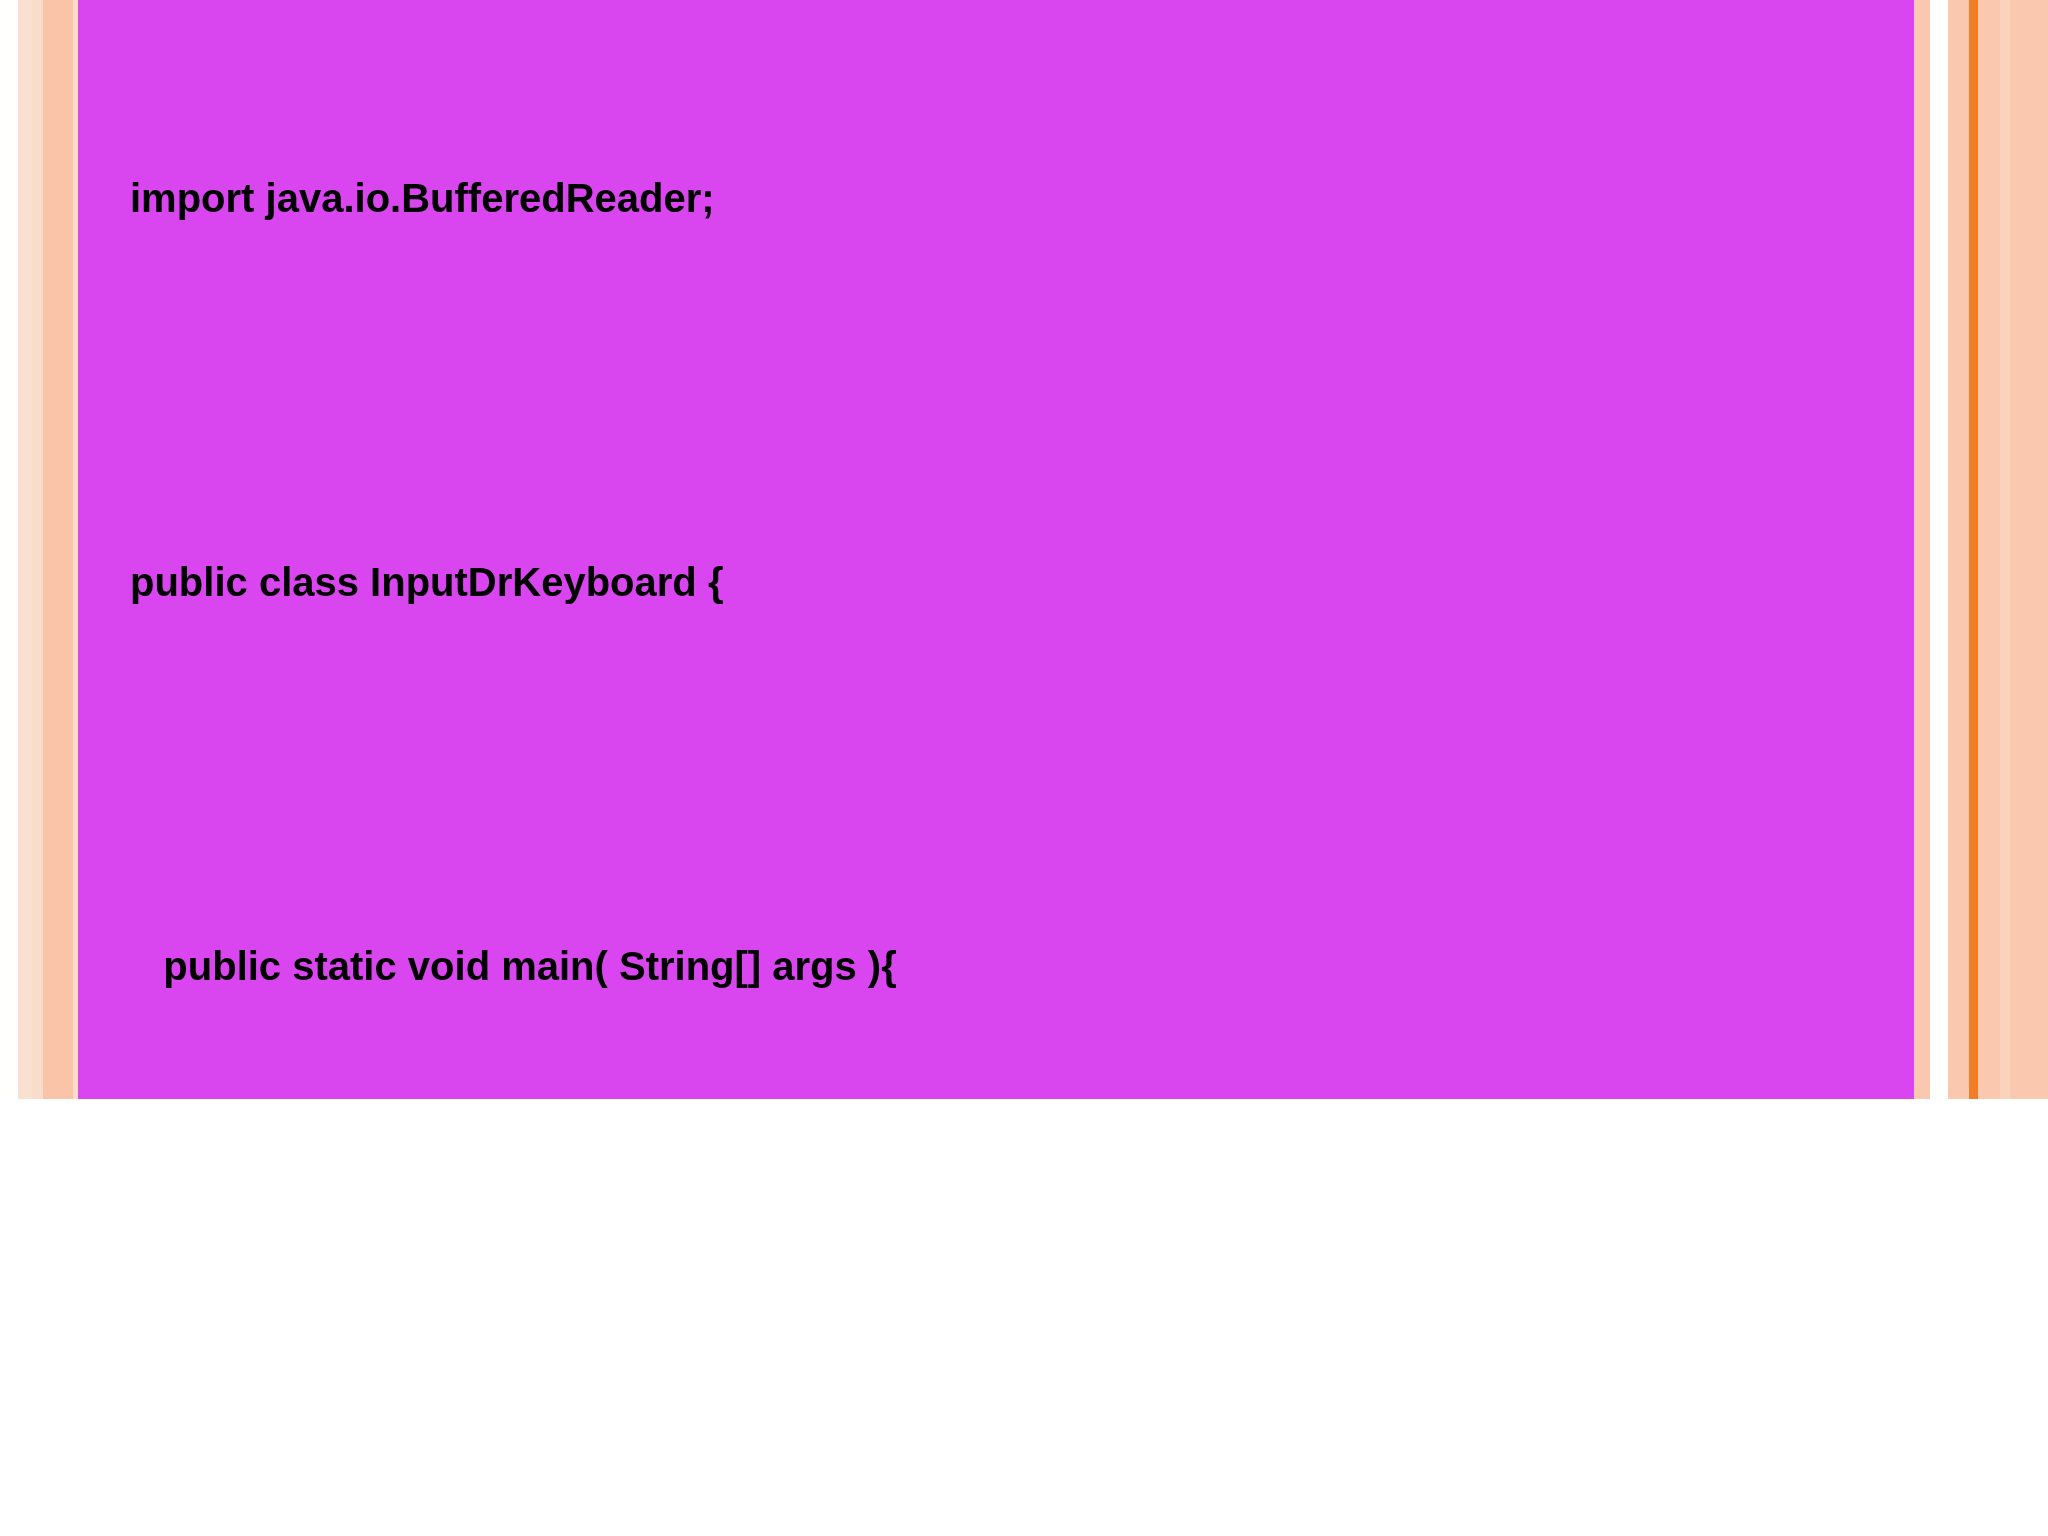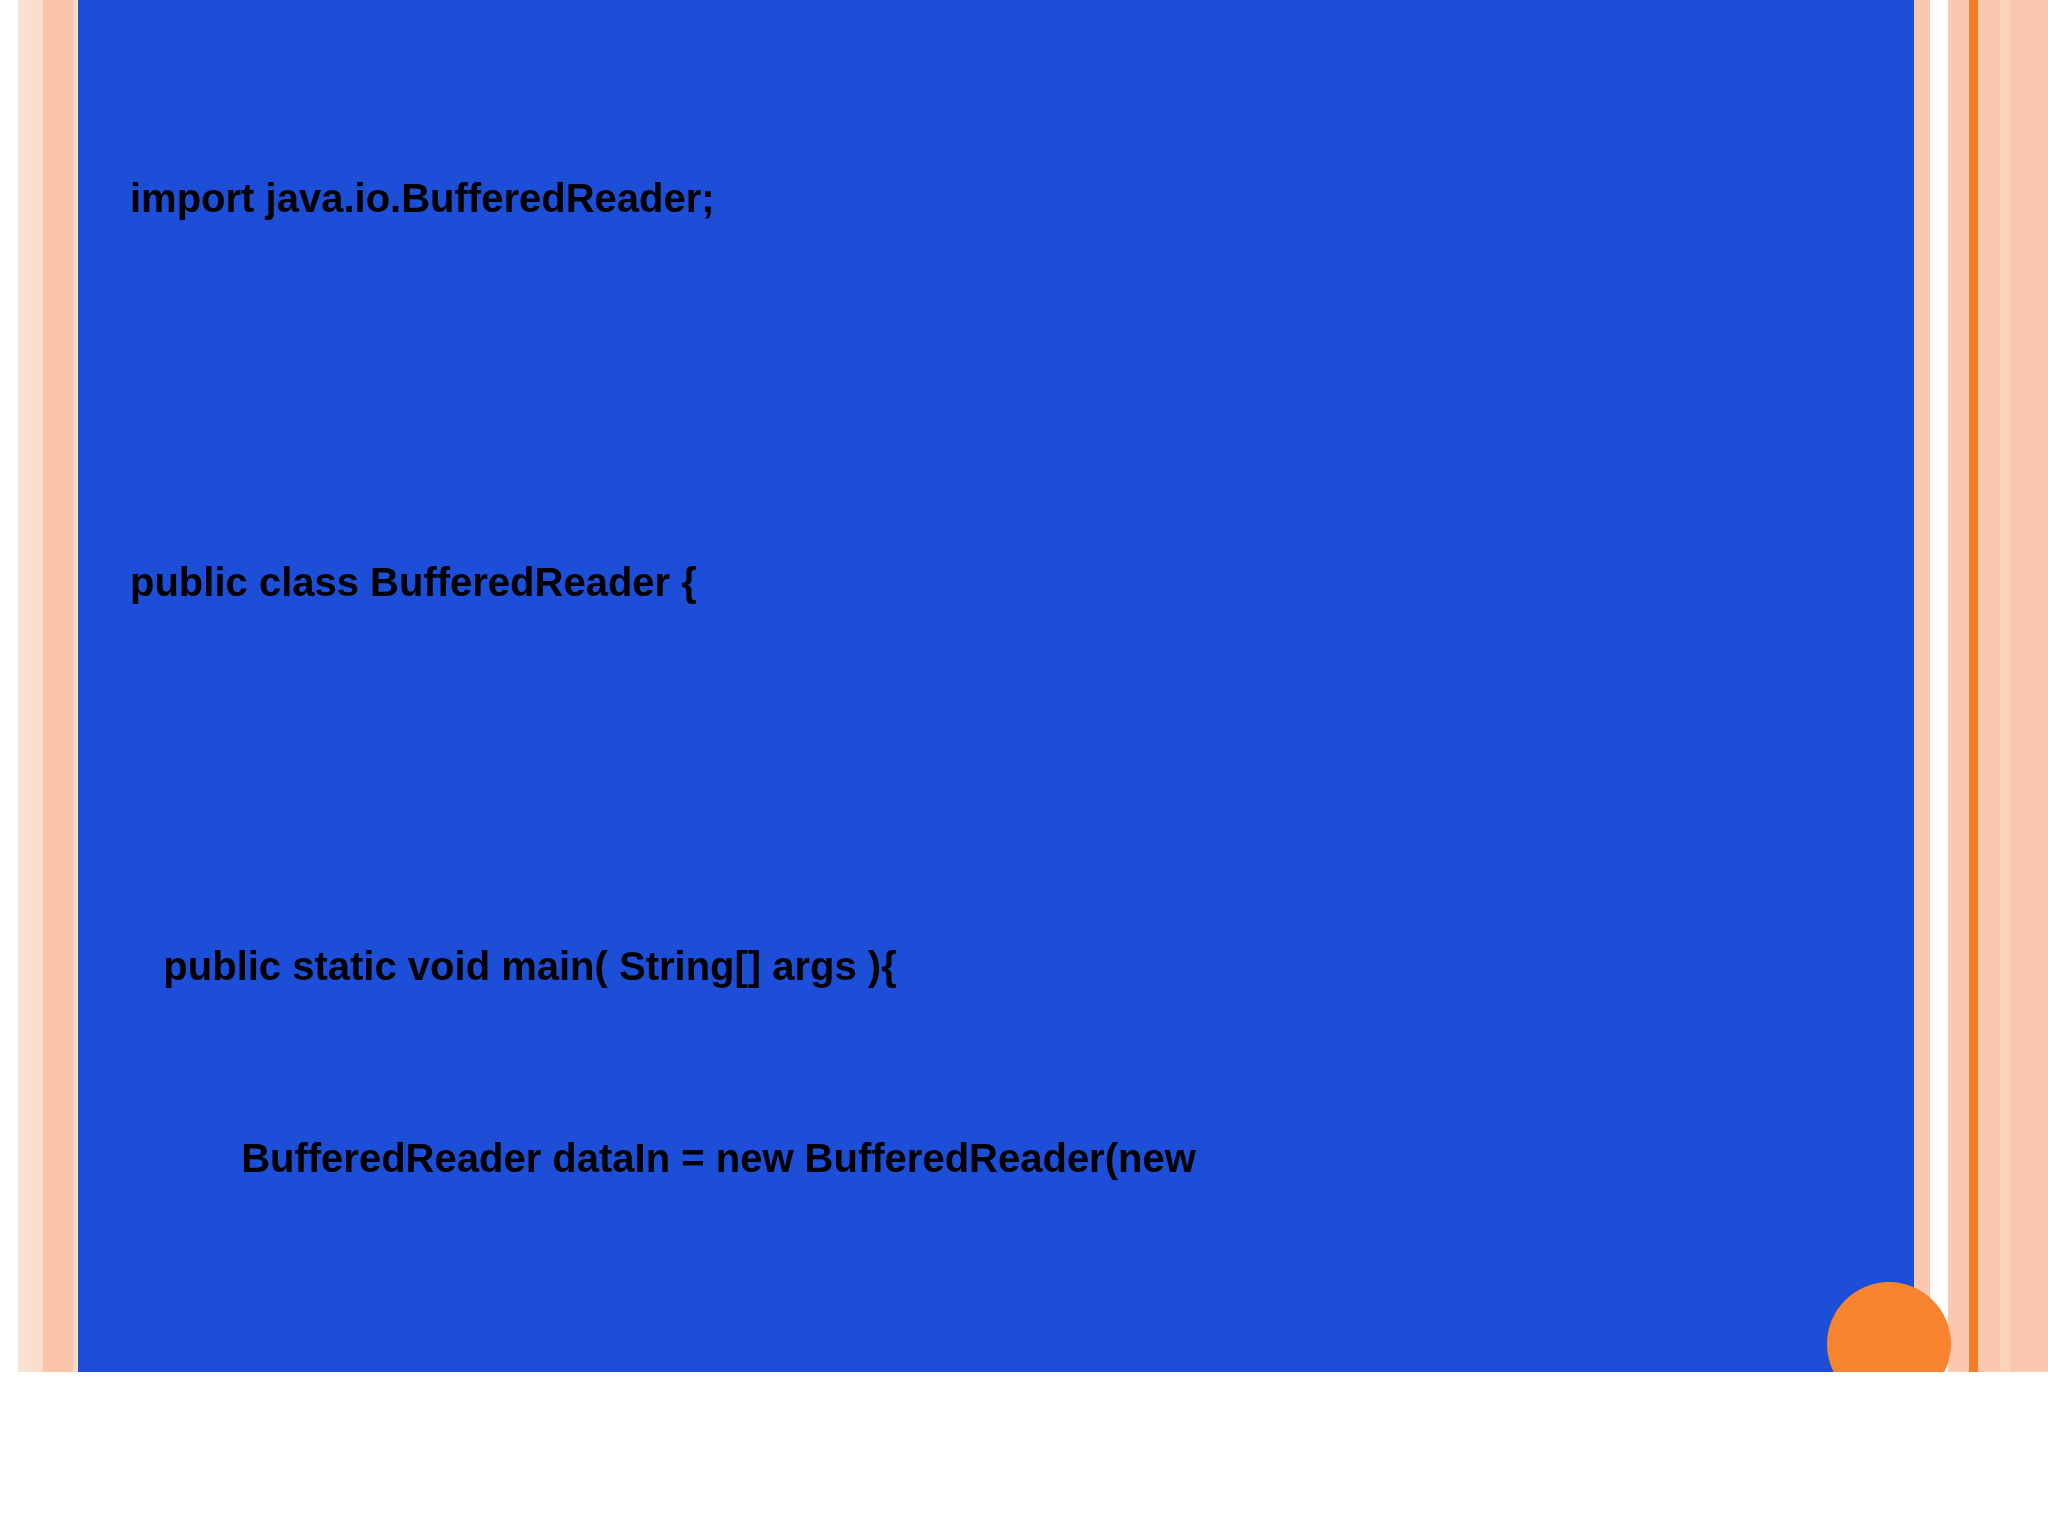--- a/index.html
+++ b/index.html
@@ -3,22 +3,22 @@
 <meta charset="utf-8">
 <style>
   html, body {
     margin: 0;
     padding: 0;
     background: #ffffff;
   }
   #slide {
     position: relative;
     width: 2048px;
-    height: 1372px;
-    background: #1d4ed8;
+    height: 1099px;
+    background: #d946ef;
     overflow: hidden;
     font-family: "Liberation Sans", sans-serif;
   }
 
   
   .stripe {
     position: absolute;
     top: 0;
     bottom: 0;
     pointer-events: none;
@@ -88,21 +88,21 @@
   <div class="stripe rstripe-orange"></div>
   <div class="stripe rstripe-b2"></div>
   <div class="stripe rstripe-b3"></div>
   <div class="stripe rstripe-b4"></div>
 
   <div id="circle-deco"></div>
 
   <div id="code-block">
     <span class="code-line">import java.io.BufferedReader;</span>
     <span class="code-line blank"></span>
-    <span class="code-line">public class BufferedReader {</span>
+    <span class="code-line">public class InputDrKeyboard {</span>
     <span class="code-line blank"></span>
     <span class="code-line">   public static void main( String[] args ){</span>
     <span class="code-line">          BufferedReader dataIn = new BufferedReader(new</span>
     
     
     
     
     
     
     

